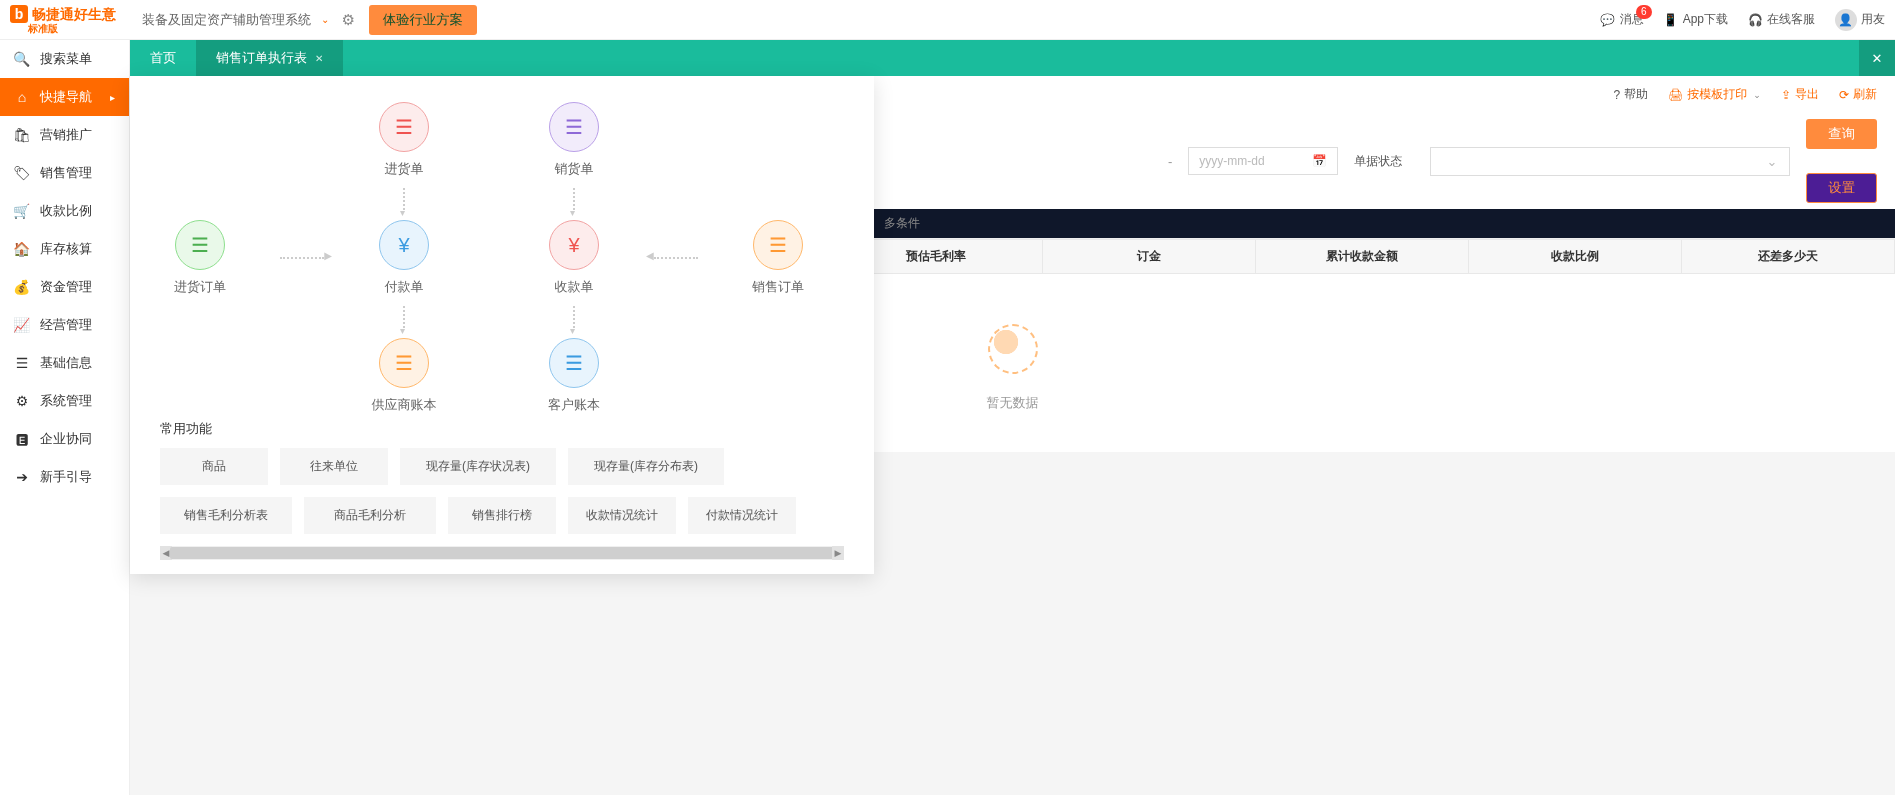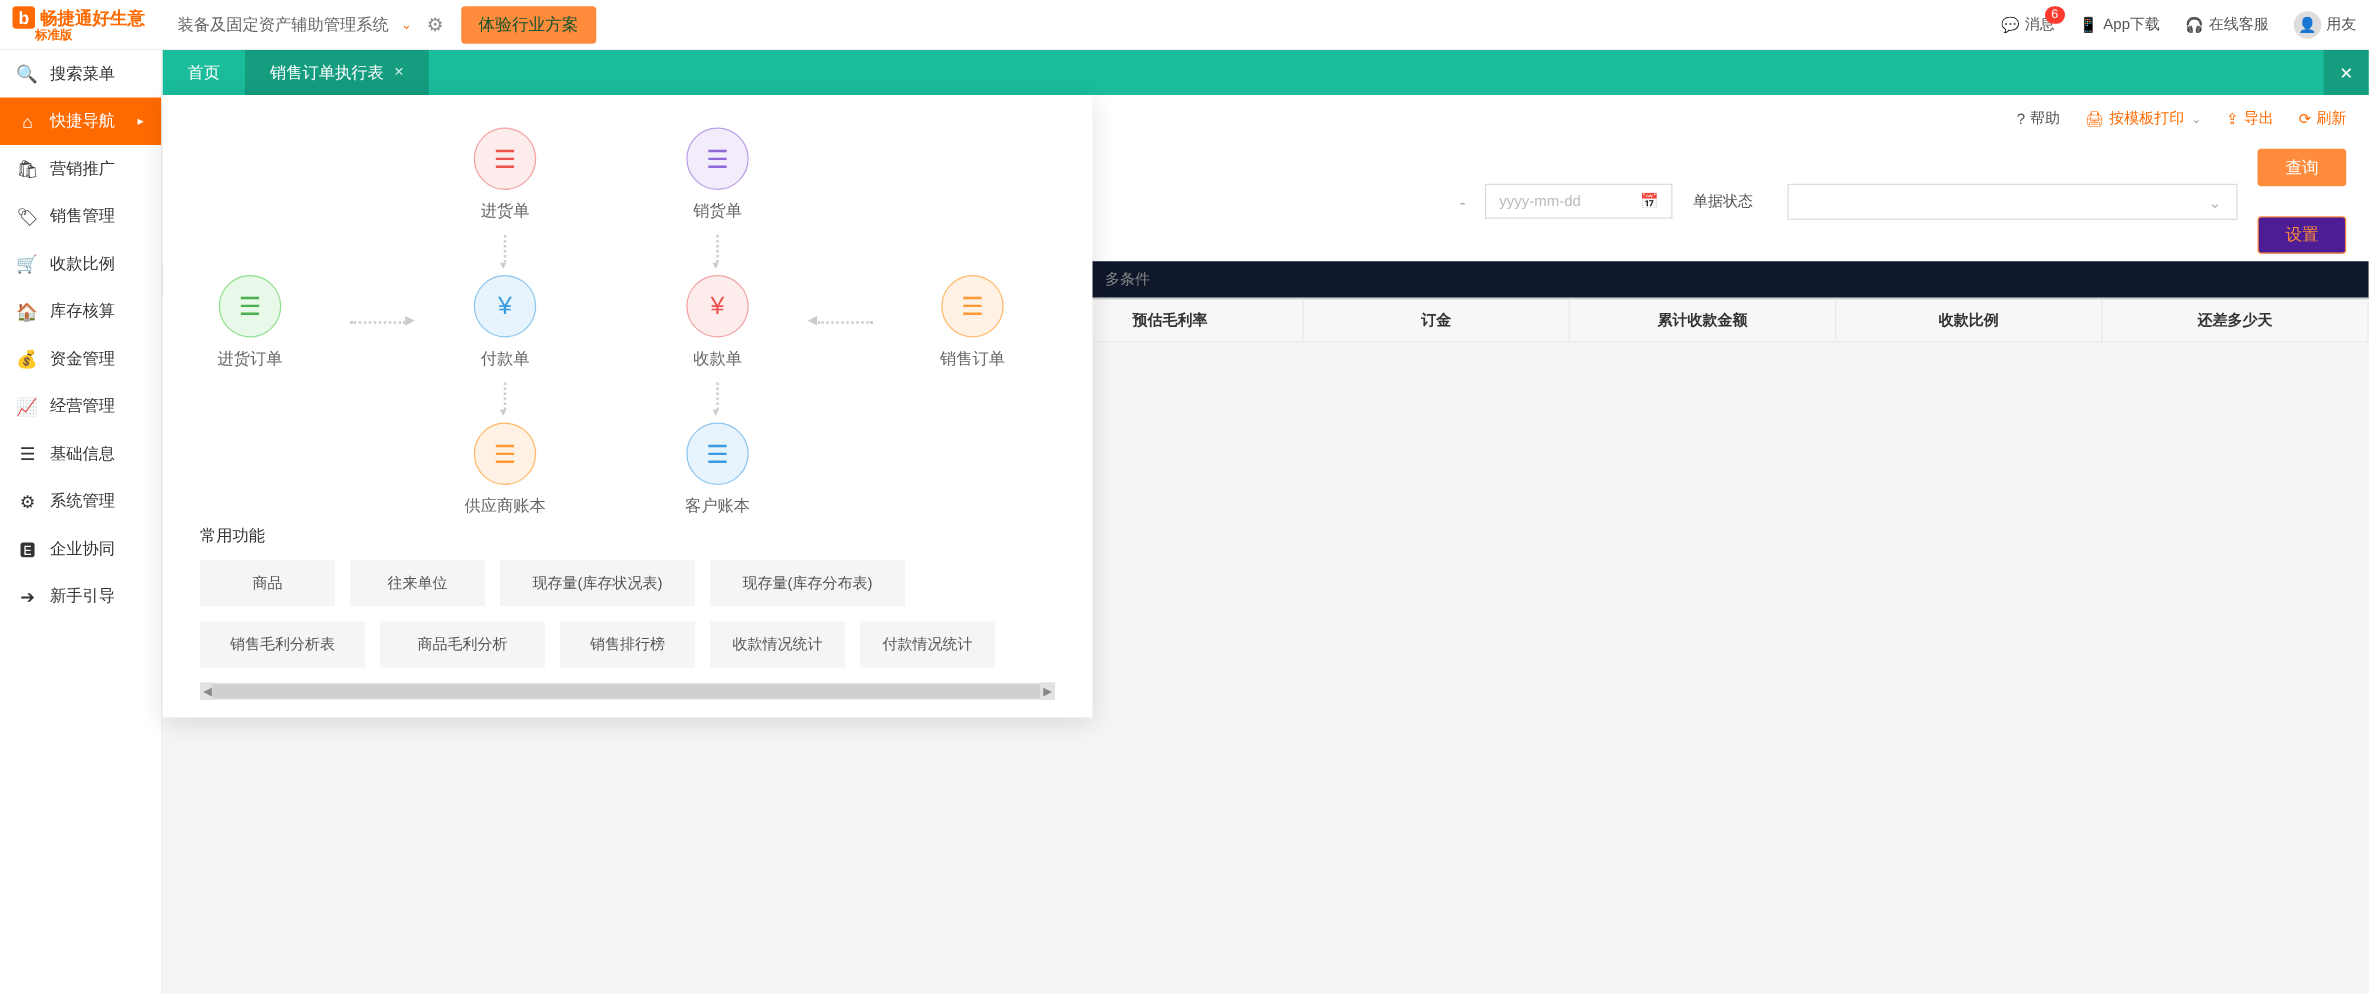--- a/index.html
+++ b/index.html
@@ -256,20 +256,26 @@
           <th><span>金额</span></th>
           <th><span>预估毛利</span></th>
           <th><span>预估毛利率</span></th>
           <th><span>订金</span></th>
           <th><span>累计收款金额</span></th>
           <th><span>收款比例</span></th>
           <th><span>还差多少天</span></th>
         </tr>
       </thead>
     </table>
+    <div class="no-data">
+      <div style="display:flex;flex-direction:column;align-items:center;">
+        <div class="no-data-img"></div>
+        <span>暂无数据</span>
+      </div>
+    </div>
   </div>
 </div>
 
 <div class="mega-panel">
 
   <div style="display:flex; gap:90px;">
 
     <div>
       <div class="flow-row">
         <div class="flow-node">

